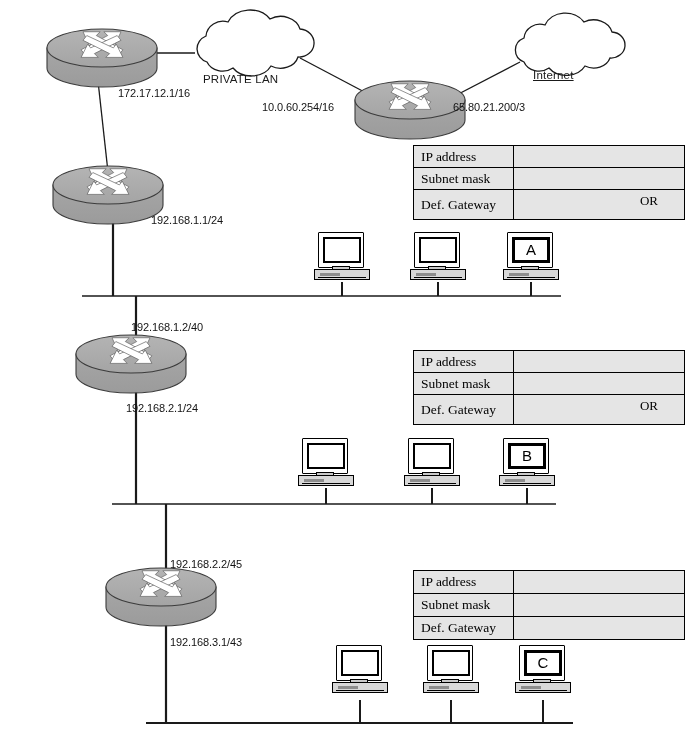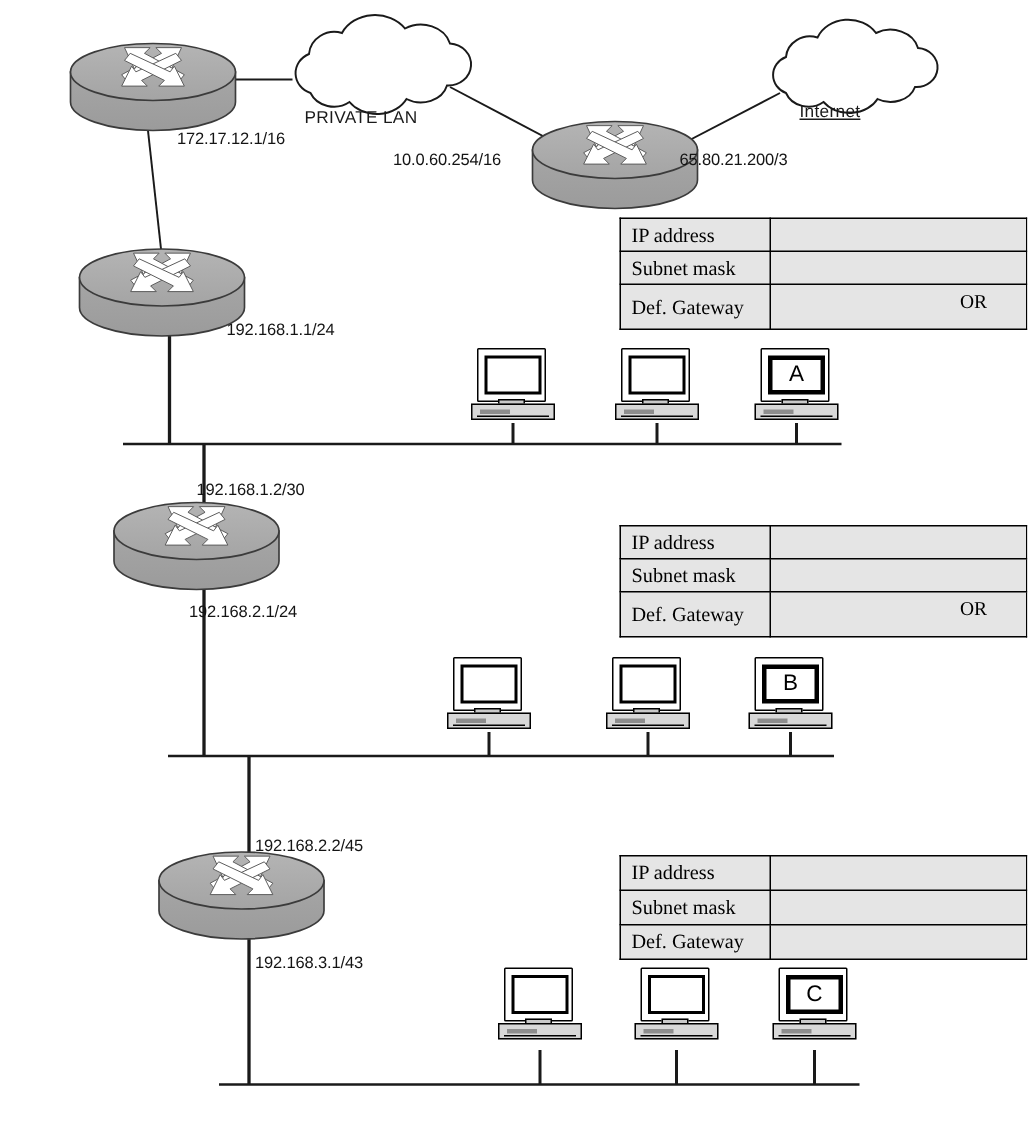--- a/index.html
+++ b/index.html
@@ -278,21 +278,21 @@
     </g>
   </svg>
 
   <div class="cloud-label" style="left:203px; top:44px;">PRIVATE LAN</div>
   <div class="cloud-label" style="left:533px; top:40px;text-decoration:underline;">Internet</div>
 
   <div class="ip-label" style="left:118px; top:87px;">172.17.12.1/16</div>
   <div class="ip-label" style="left:262px; top:101px;">10.0.60.254/16</div>
   <div class="ip-label" style="left:453px; top:101px;">65.80.21.200/3</div>
   <div class="ip-label" style="left:123px; top:214px;margin-left:28px;">192.168.1.1/24</div>
-  <div class="ip-label" style="left:131px; top:321px;">192.168.1.2/30</div>
+  <div class="ip-label" style="left:131px; top:321px;">192.168.1.2/40</div>
   <div class="ip-label" style="left:126px; top:402px;">192.168.2.1/24</div>
   <div class="ip-label" style="left:170px; top:558px;">192.168.2.2/45</div>
   <div class="ip-label" style="left:170px; top:636px;">192.168.3.1/43</div>
 
   <table class="cfg-table" style="left:413px; top:145px;">
     <tbody>
       <tr class="short">
         <td class="key">IP address</td>
         <td class="val"></td>
       </tr>

